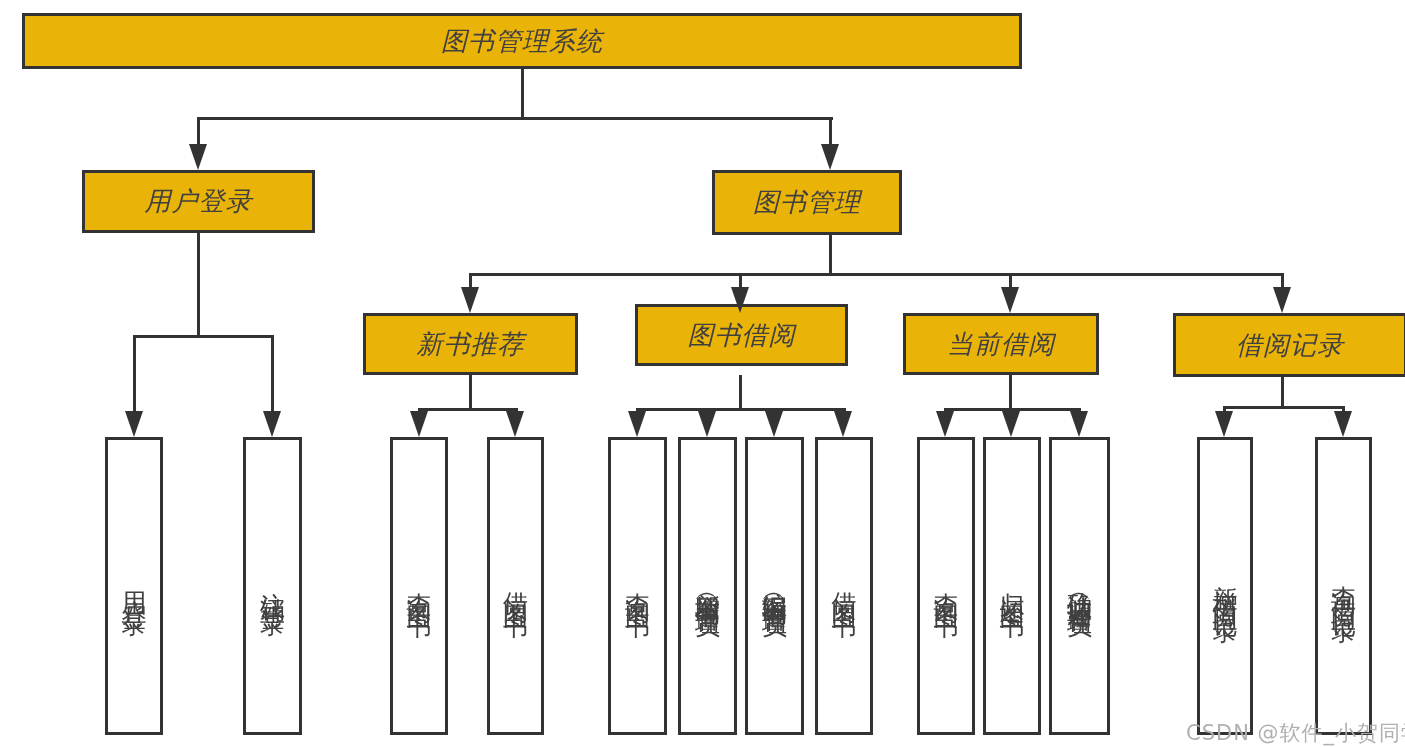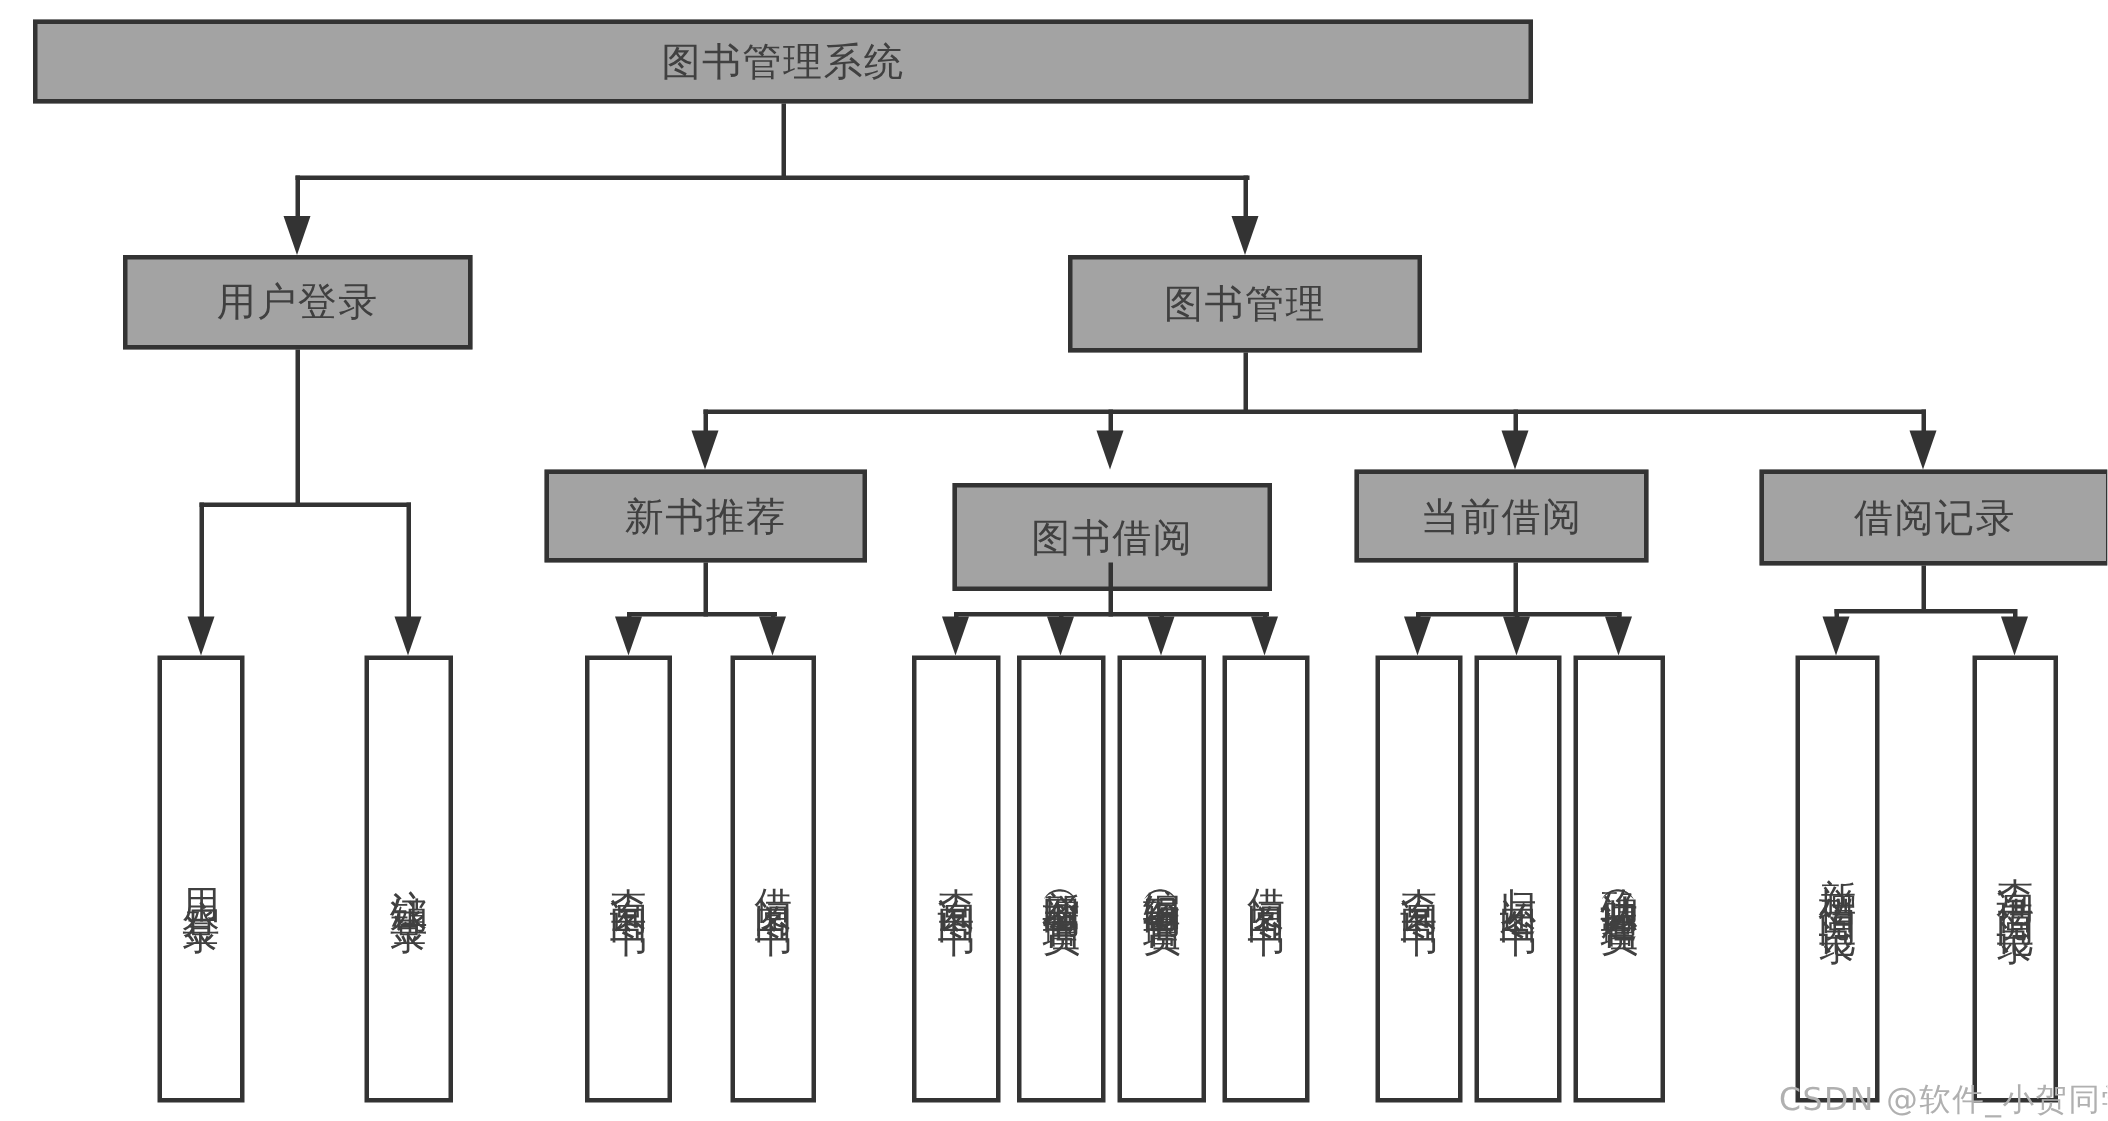--- a/index.html
+++ b/index.html
@@ -11,22 +11,22 @@
   html,body{margin:0;padding:0;background:var(--bg);}
   .canvas{
     position:relative;
     width:1405px;height:747px;
     background:var(--bg);
     font-family:"DejaVu Sans","Liberation Sans",sans-serif;
     overflow:hidden;
   }
   .hbox{
     position:absolute;box-sizing:border-box;
-    border:3px solid var(--line);background:#a3a3a3;
-    display:flex;align-items:center;justify-content:center;
+    border:3px solid var(--line);background:#eab308;
+    display:flex;align-items:center;justify-content:center;font-style:italic;
   }
   .hbox>span{
     font-size:26px;color:var(--text);letter-spacing:1px;white-space:nowrap;
   }
   .vbox{
     position:absolute;box-sizing:border-box;
     top:437px;height:298px;
     border:3px solid var(--line);background:#fff;
     display:flex;align-items:center;justify-content:center;
   }
@@ -56,28 +56,28 @@
 
 <div class="canvas">
 
   <div class="hbox" style="left:22px;top:13px;width:1000px;height:56px">
     <span>图书管理系统</span>
   </div>
 
   <div class="hbox" style="left:82px;top:170px;width:233px;height:63px">
     <span>用户登录</span>
   </div>
-  <div class="hbox" style="left:712px;top:170px;width:236px;height:65px">
+  <div class="hbox" style="left:712px;top:170px;width:190px;height:65px">
     <span>图书管理</span>
   </div>
 
   <div class="hbox" style="left:363px;top:313px;width:215px;height:62px">
     <span>新书推荐</span>
   </div>
-  <div class="hbox" style="left:635px;top:322px;width:213px;height:72px">
+  <div class="hbox" style="left:635px;top:304px;width:213px;height:62px">
     <span>图书借阅</span>
   </div>
   <div class="hbox" style="left:903px;top:313px;width:196px;height:62px">
     <span>当前借阅</span>
   </div>
   <div class="hbox" style="left:1173px;top:313px;width:234px;height:64px">
     <span>借阅记录</span>
   </div>
 
   <div class="vbox" style="left:105px;width:58px">

